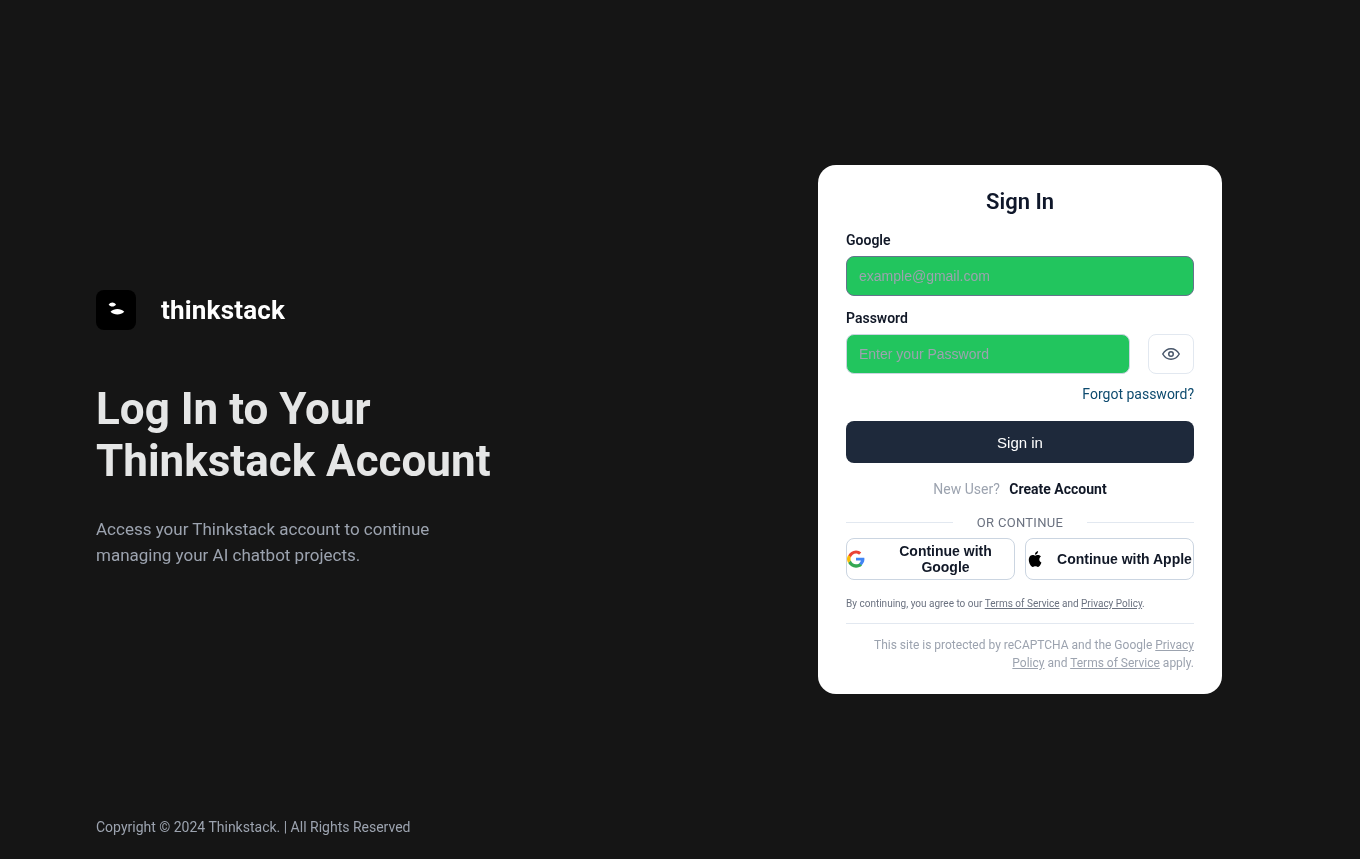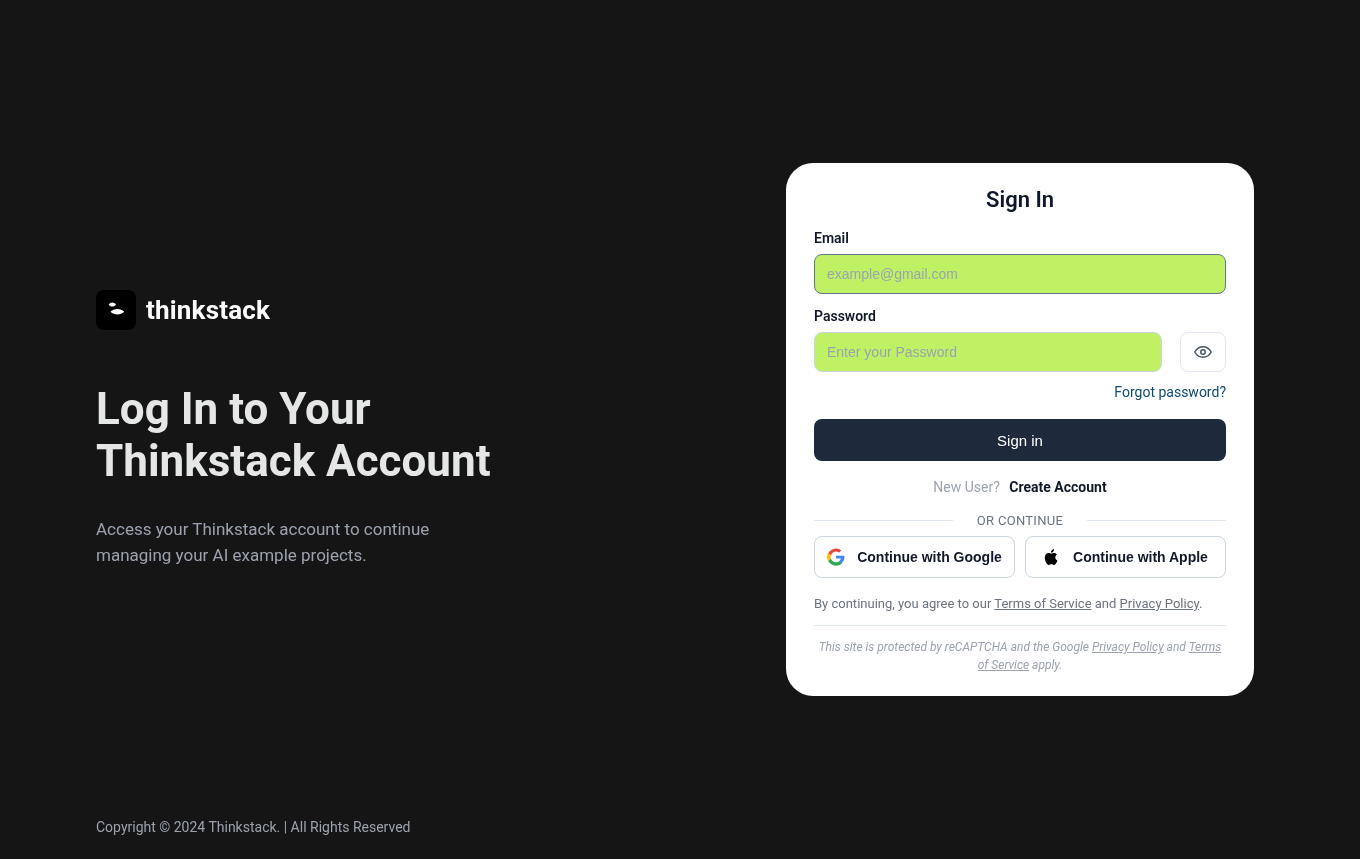--- a/index.html
+++ b/index.html
@@ -3,35 +3,35 @@
 <meta charset="utf-8">
 <style>
   * { margin: 0; padding: 0; box-sizing: border-box; }
   html, body { width: 1360px; height: 859px; font-family: -apple-system, BlinkMacSystemFont, "Segoe UI", Roboto, "Helvetica Neue", Arial, sans-serif; }
   body { background: #151515; color: #fff; overflow: hidden; }
 
   .page { display: flex; width: 100%; height: 100%; }
 
   
   .left { width: 50%; position: relative; padding-left: 96px; padding-right: 40px; display: flex; flex-direction: column; justify-content: center; }
-  .logo-row { display: flex; align-items: center; gap: 10px; margin-bottom: 54px; }
+  .logo-row { display: flex; align-items: center; gap: 25px; margin-bottom: 54px; }
   .logo-box { width: 40px; height: 40px; background: #000; border-radius: 8px; display: flex; align-items: center; justify-content: center; }
   .logo-mark { width: 22px; height: 22px; }
   .brand { font-size: 26px; font-weight: 700; letter-spacing: 0.2px; color: #fff; }
   .headline { font-size: 44px; font-weight: 700; line-height: 1.18; color: #e5e6e6; max-width: 420px; }
   .subhead { margin-top: 28px; font-size: 17px; color: #9ca3af; line-height: 1.55; max-width: 400px; }
   .copyright { position: absolute; left: 96px; bottom: 24px; font-size: 14px; color: #9ca3af; }
 
   
   .right { width: 50%; display: flex; align-items: center; justify-content: center; }
-  .card { width: 468px; background: #fff; border-radius: 27px; padding: 24px 28px 22px; color: #111827; }
+  .card { width: 404px; background: #fff; border-radius: 18px; padding: 24px 28px 22px; color: #111827; }
   .card-title { text-align: center; font-size: 22px; font-weight: 600; margin-bottom: 18px; color: #0f172a; }
 
   .field-label { font-size: 14px; font-weight: 600; margin-bottom: 8px; color: #111827; display: block; }
-  .input { width: 100%; height: 40px; border: 1px solid #cbd5e1; border-radius: 8px; padding: 0 12px; font-size: 14px; color: #111827; background: #bef264; }
+  .input { width: 100%; height: 40px; border: 1px solid #cbd5e1; border-radius: 8px; padding: 0 12px; font-size: 14px; color: #111827; background: #22c55e; }
   .input::placeholder { color: #9ca3af; }
   .input.active { border-color: #64748b; }
   .field-group { margin-bottom: 14px; }
 
   .pwd-wrap { display: flex; gap: 18px; }
   .pwd-wrap .input { flex: 1; }
   .eye-btn { width: 46px; height: 40px; border: 1px solid #e2e8f0; border-radius: 8px; background: #fff; display: flex; align-items: center; justify-content: center; cursor: pointer; }
   .eye-btn svg { width: 18px; height: 18px; stroke: #475569; }
 
   .forgot-row { text-align: right; margin-top: 10px; margin-bottom: 18px; }
@@ -43,55 +43,55 @@
   .create-link { color: #111827; font-weight: 700; text-decoration: none; margin-left: 6px; }
 
   .divider-row { display: flex; align-items: center; gap: 24px; margin: 18px 0 8px; }
   .divider-line { flex: 1; height: 1px; background: #e2e8f0; }
   .divider-text { font-size: 13px; letter-spacing: 0.3px; color: #6b7280; }
 
   .oauth-row { display: flex; gap: 10px; margin-bottom: 18px; }
   .oauth-btn { flex: 1; height: 42px; border: 1px solid #cbd5e1; border-radius: 8px; background: #fff; display: flex; align-items: center; justify-content: center; gap: 12px; font-size: 14px; font-weight: 600; color: #111827; cursor: pointer; }
   .oauth-btn svg { width: 18px; height: 18px; flex-shrink: 0; }
 
-  .disclaimer { font-size: 13px; color: #6b7280; margin-bottom: 14px; }
+  .disclaimer { font-size: 10px; color: #6b7280; margin-bottom: 14px; }
   .disclaimer a { color: #6b7280; text-decoration: underline; }
 
   .hr { height: 1px; background: #e2e8f0; margin-bottom: 12px; }
 
-  .recaptcha { text-align: center; font-size: 12px; color: #9ca3af; line-height: 1.5; font-style: italic; }
+  .recaptcha { text-align: right; font-size: 12px; color: #9ca3af; line-height: 1.5; }
   .recaptcha a { color: #9ca3af; text-decoration: underline; }
 </style>
 </head>
 <body>
 
 <div class="page">
   <div class="left">
     <div class="logo-row">
       <div class="logo-box">
         <svg class="logo-mark" viewBox="0 0 24 24">
           <path d="M4 6 C 6 3, 10 3, 12 6 C 10 9, 6 9, 4 6 Z" fill="#fff"></path>
           <path d="M6 14 C 10 10, 17 10, 21 14 C 17 18, 10 18, 6 14 Z" fill="#fff"></path>
         </svg>
       </div>
       <span class="brand">thinkstack</span>
     </div>
 
     <h1 class="headline">Log In to Your Thinkstack Account</h1>
-    <p class="subhead">Access your Thinkstack account to continue managing your AI example projects.</p>
+    <p class="subhead">Access your Thinkstack account to continue managing your AI chatbot projects.</p>
 
     <div class="copyright">Copyright © 2024 Thinkstack. | All Rights Reserved</div>
   </div>
 
   <div class="right">
     <div class="card">
       <div class="card-title">Sign In</div>
 
       <div class="field-group">
-        <label class="field-label">Email</label>
+        <label class="field-label">Google</label>
         <input class="input active" type="email" placeholder="example@gmail.com" style="">
       </div>
 
       <div class="field-group" style="margin-bottom:0">
         <label class="field-label">Password</label>
         <div class="pwd-wrap">
           <input class="input" type="password" placeholder="Enter your Password" style="">
           <button class="eye-btn">
             <svg viewBox="0 0 24 24" fill="none" stroke-width="2" stroke-linecap="round" stroke-linejoin="round">
               <path d="M1 12s4-7 11-7 11 7 11 7-4 7-11 7S1 12 1 12z"></path>

